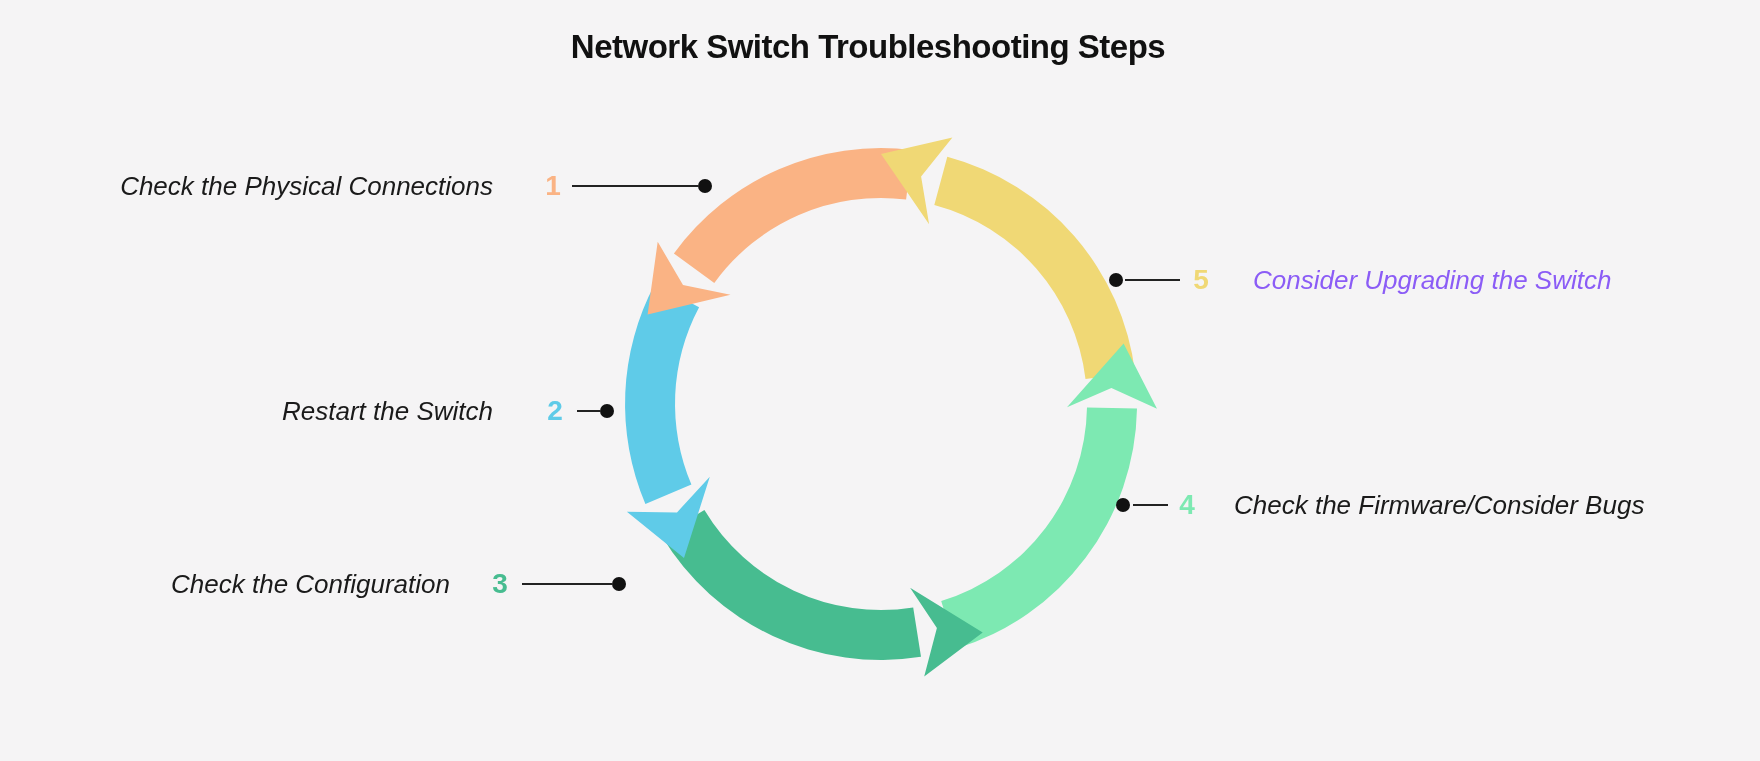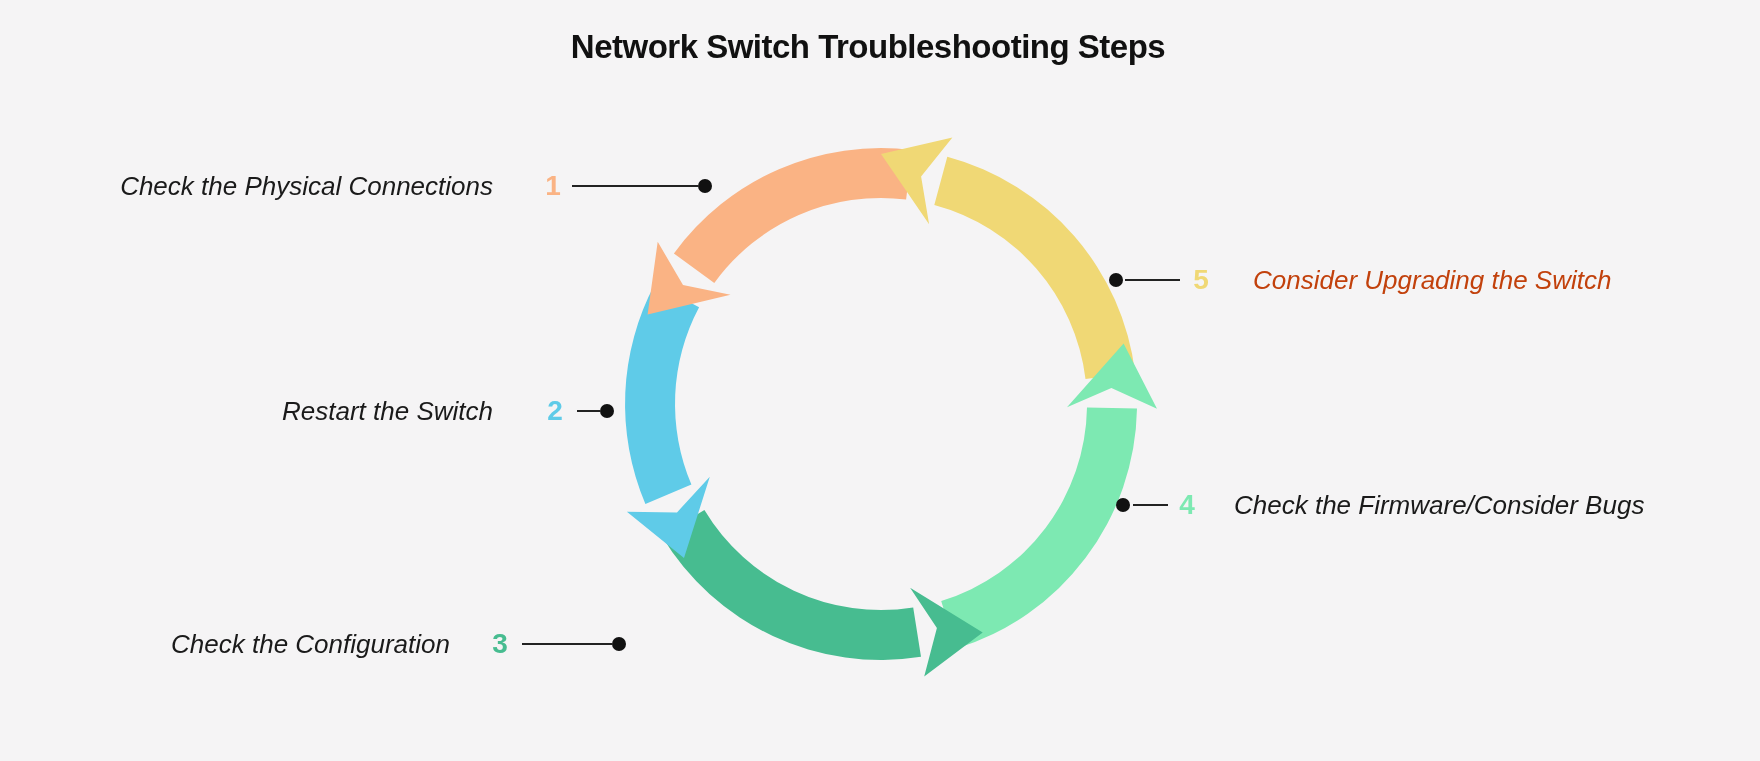--- a/index.html
+++ b/index.html
@@ -92,34 +92,34 @@
     <span class="dot" style="left: 698px; background: rgb(17, 17, 17);"></span>
   </div>
 
   <div class="row" style="top:391px">
     <span class="lbl" style="right: 1267px; color: rgb(26, 26, 26); margin-left: 44px;">Restart the Switch</span>
     <span class="num" style="left: 540px; color: rgb(95, 203, 232);">2</span>
     <span class="line" style="left: 577px; width: 23px; background: rgb(34, 34, 34);"></span>
     <span class="dot" style="left: 600px; background: rgb(17, 17, 17);"></span>
   </div>
 
-  <div class="row" style="top:624px">
+  <div class="row" style="top:564px">
     <span class="lbl" style="right: 1310px; color: rgb(26, 26, 26);">Check the Configuration</span>
     <span class="num" style="left: 485px; color: rgb(71, 188, 144);">3</span>
     <span class="line" style="left: 522px; width: 90px; background: rgb(34, 34, 34);"></span>
     <span class="dot" style="left: 612px; background: rgb(17, 17, 17);"></span>
   </div>
 
   <div class="row" style="top:485px">
     <span class="dot" style="left: 1116px; background: rgb(17, 17, 17);"></span>
     <span class="line" style="left: 1133px; width: 35px; background: rgb(34, 34, 34);"></span>
     <span class="num" style="left: 1172px; color: rgb(125, 233, 178);">4</span>
     <span class="lbl" style="left: 1234px; color: rgb(26, 26, 26);">Check the Firmware/Consider Bugs</span>
   </div>
 
   <div class="row" style="top:260px">
     <span class="dot" style="left: 1109px; background: rgb(17, 17, 17);"></span>
     <span class="line" style="left: 1125px; width: 55px; background: rgb(34, 34, 34);"></span>
     <span class="num" style="left: 1186px; color: rgb(240, 216, 117);">5</span>
-    <span class="lbl" style="left: 1253px; color: #c2410c;">Consider Upgrading the Switch</span>
+    <span class="lbl" style="left: 1253px; color: #8b5cf6;">Consider Upgrading the Switch</span>
   </div>
 
 </div>
 
 </body></html>

